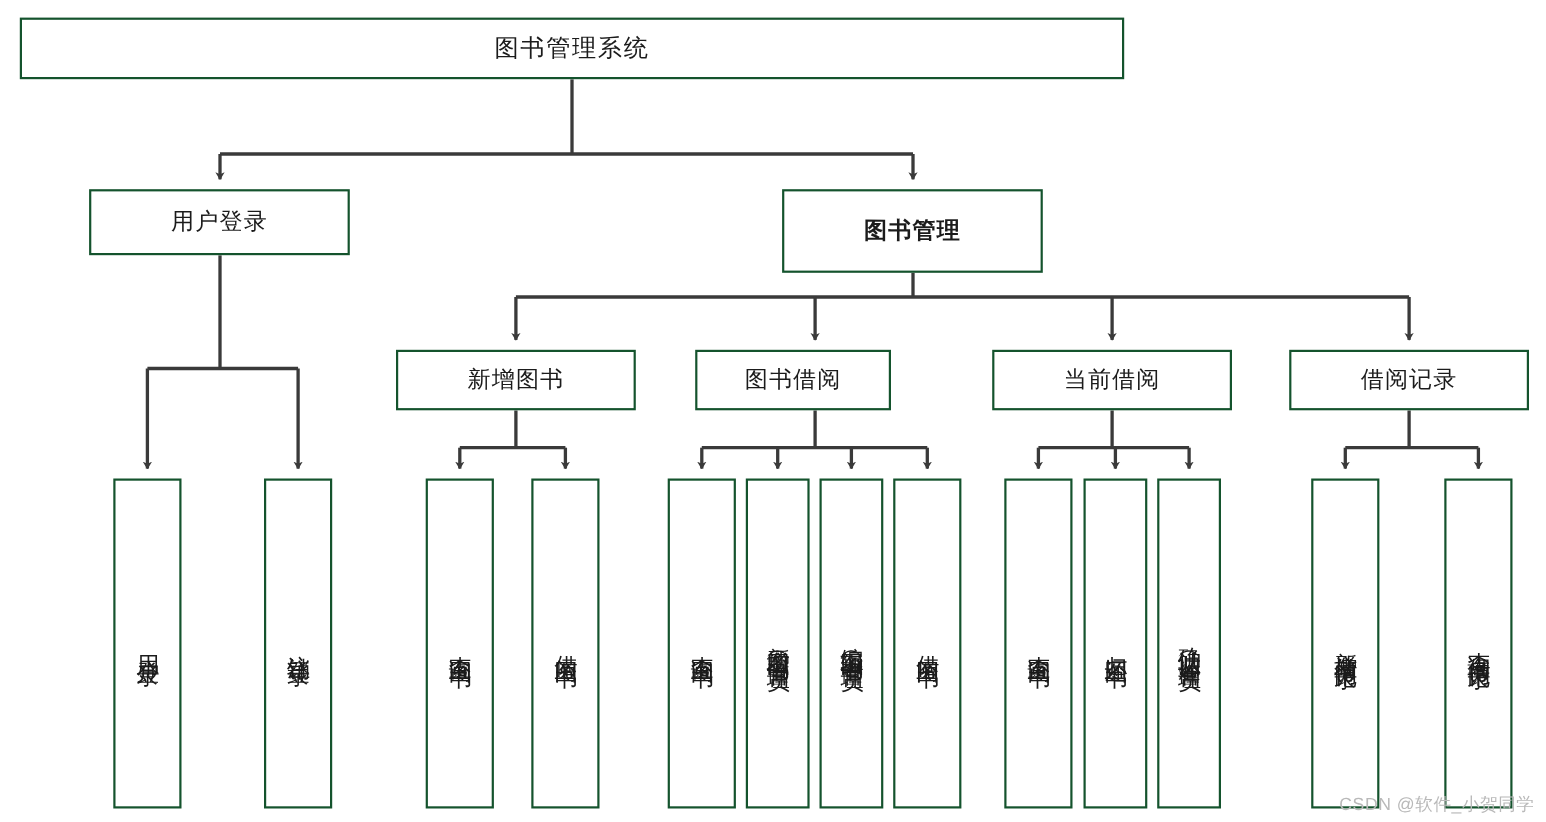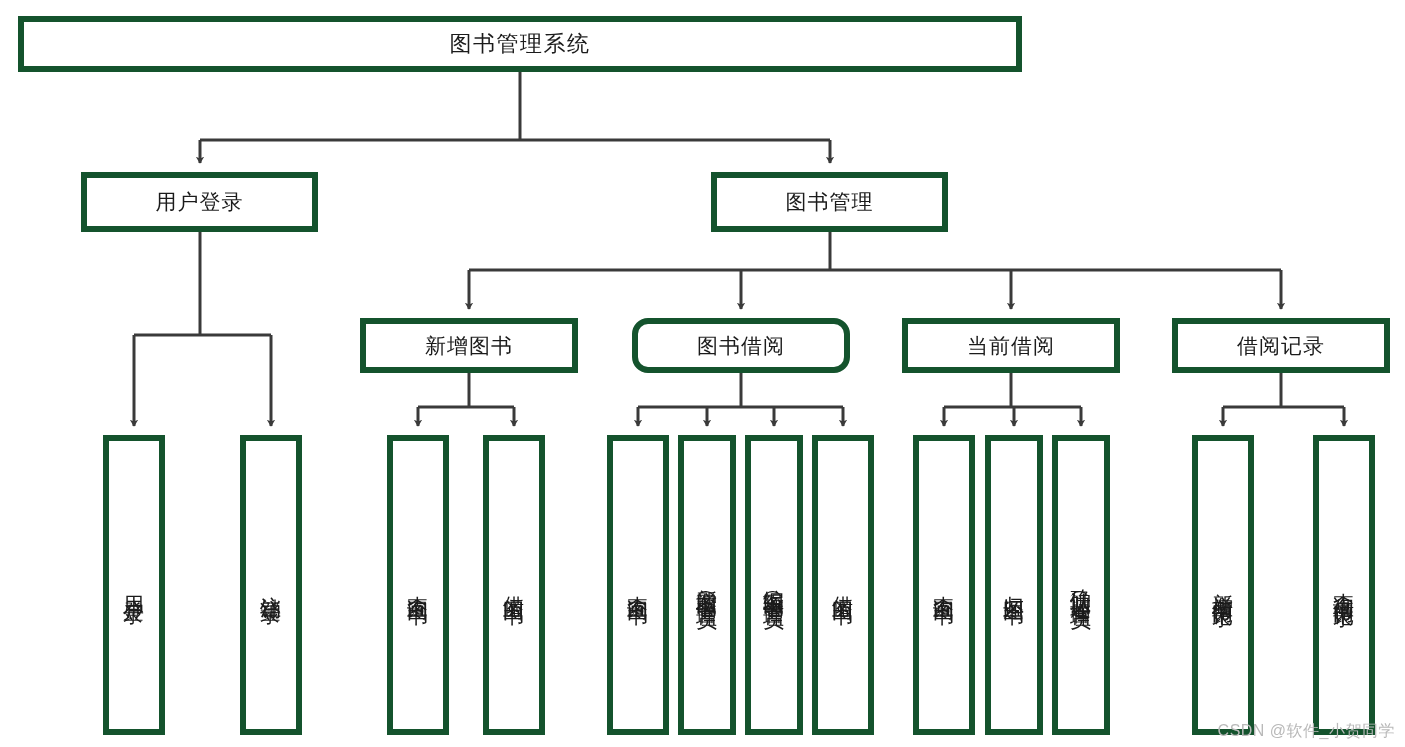--- a/index.html
+++ b/index.html
@@ -23,21 +23,21 @@
     left: 0;
     top: 0;
     width: 1405px;
     height: 747px;
     pointer-events: none;
   }
   .node {
     position: absolute;
     box-sizing: border-box;
     background: #ffffff;
-    border: 6px solid #14532d;
+    border: 2px solid #14532d;
     display: flex;
     align-items: center;
     justify-content: center;
     color: #1b1b1b;
     z-index: 2;
   }
   .node .label {
     display: block;
     text-align: center;
     line-height: 1.12;
@@ -132,28 +132,28 @@
     </g>
   </svg>
 
   <div class="node h root" style="left: 18px; top: 16px; width: 1004px; height: 56px;">
     <span class="label">图书管理系统</span>
   </div>
 
   <div class="node h" style="left: 81px; top: 172px; width: 237px; height: 60px;">
     <span class="label">用户登录</span>
   </div>
-  <div class="node h" style="left: 711px; top: 172px; width: 237px; height: 60px;">
+  <div class="node h" style="left: 711px; top: 172px; width: 237px; height: 76px; font-weight: bold;">
     <span class="label">图书管理</span>
   </div>
 
   <div class="node h" style="left: 360px; top: 318px; width: 218px; height: 55px;">
     <span class="label">新增图书</span>
   </div>
-  <div class="node h" style="left: 632px; top: 318px; width: 218px; height: 55px; border-radius: 16px;">
+  <div class="node h" style="left: 632px; top: 318px; width: 178px; height: 55px;">
     <span class="label">图书借阅</span>
   </div>
   <div class="node h" style="left: 1172px; top: 318px; width: 218px; height: 55px;">
     <span class="label">借阅记录</span>
   </div>
   <div class="node h" style="left: 902px; top: 318px; width: 218px; height: 55px;">
     <span class="label">当前借阅</span>
   </div>
 
   <div class="node v" style="left: 103px; top: 435px; width: 62px; height: 300px;">

